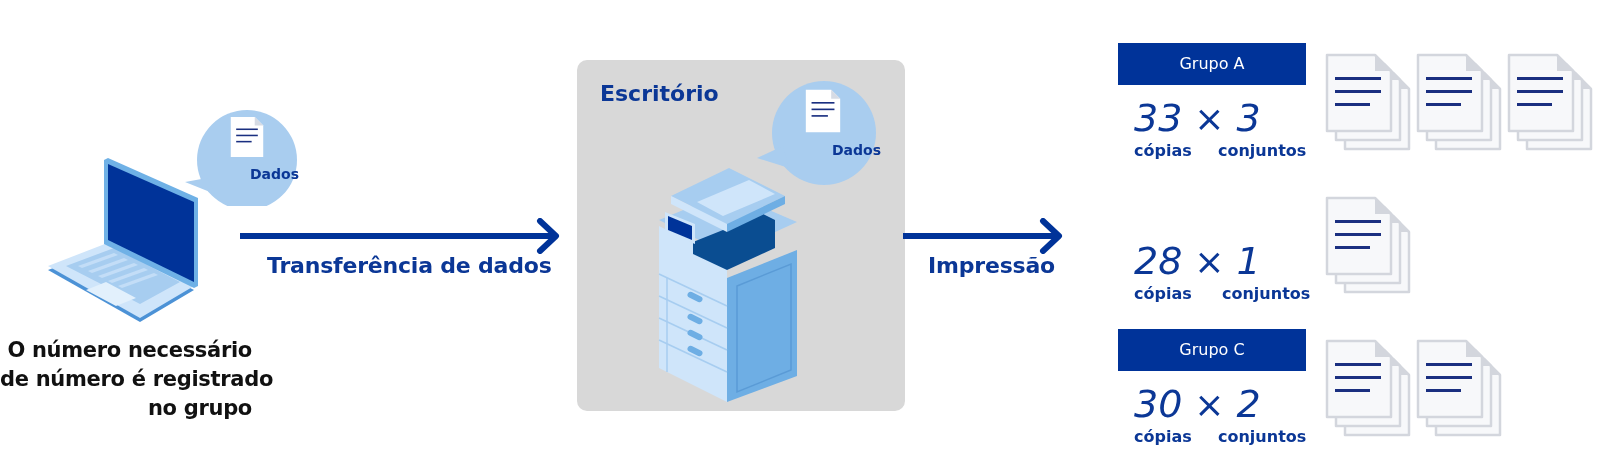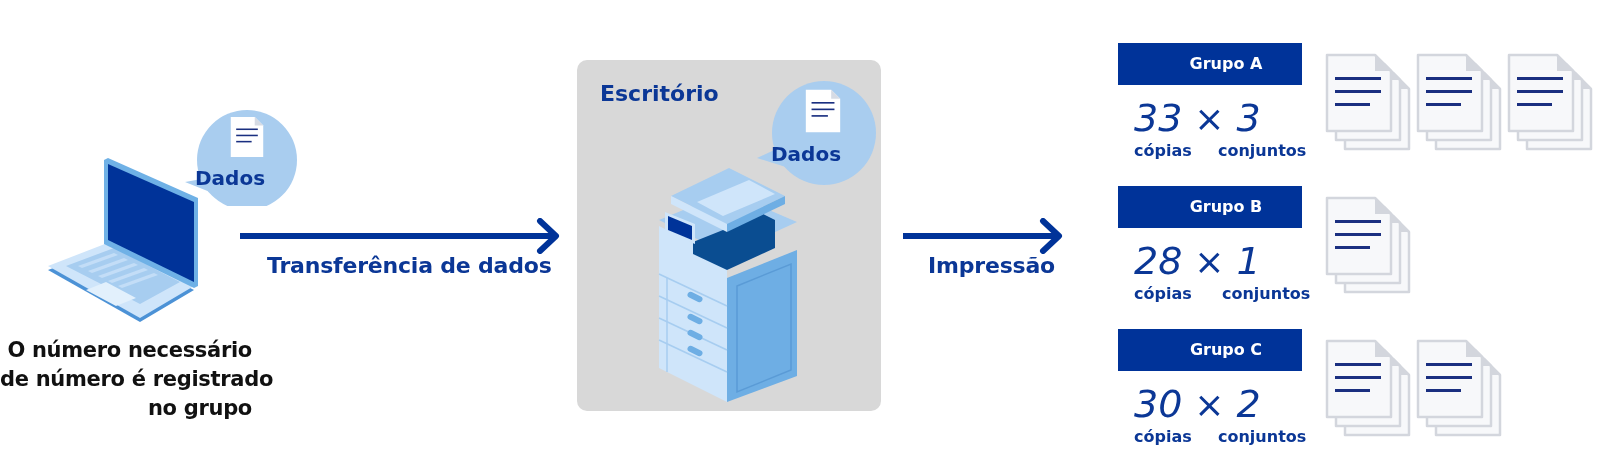--- a/index.html
+++ b/index.html
@@ -4,26 +4,26 @@
 <style>
   html, body { margin: 0; padding: 0; background: #ffffff; }
   body { width: 1624px; height: 472px; position: relative; overflow: hidden;
          font-family: "DejaVu Sans", "Liberation Sans", sans-serif; }
   .abs { position: absolute; }
   .caption { position: absolute; left: 0; top: 336px; width: 252px; text-align: right;
              font-size: 21px; line-height: 29px; color: #111111; font-weight: 600; letter-spacing: -0.3px; }
   .caption span { display: block; white-space: nowrap; }
   .arrow-label { position: absolute; font-size: 22px; font-weight: 600; color: #0b3796; white-space: nowrap; letter-spacing: -0.2px; }
   .office-box { position: absolute; left: 577px; top: 60px; width: 304px; height: 351px;
-                background: #d8d8d8; border-radius: 10px; }
+                background: #d8d8d8; border-radius: 10px; padding-left: 24px; }
   .office-title { position: absolute; left: 23px; top: 21px; font-size: 22px; font-weight: 600; color: #0b3796; }
-  .bubble-label { position: absolute; width: 100%; text-align: left; font-size: 20px; font-weight: 700; color: #0b3796; }
+  .bubble-label { position: absolute; width: 100%; text-align: right; font-size: 14px; font-weight: 700; color: #0b3796; }
   .group { position: absolute; left: 1118px; width: 470px; height: 120px; }
-  .group-header { position: absolute; left: 0; top: 0; width: 152px; height: 42px; background: #003399;
-                  color: #ffffff; font-size: 16px; font-weight: 700; text-align: center; line-height: 42px; padding-left: 32px; }
+  .group-header { position: absolute; left: 0; top: 0; width: 188px; height: 42px; background: #003399;
+                  color: #ffffff; font-size: 16px; font-weight: 400; text-align: center; line-height: 42px; }
   .group-count { position: absolute; left: 16px; top: 53px; font-size: 38px; color: #0b3796; font-weight: 500; white-space: nowrap; letter-spacing: 0px; font-style: italic; }
   .group-count .times { font-size: 36px; margin: 0 12px; font-weight: 300; }
   .unit { position: absolute; top: 98px; font-size: 16px; font-weight: 700; color: #0b3796; white-space: nowrap; }
   .stacks { position: absolute; left: 207px; top: 10px; height: 100px; }
   .stack { position: absolute; top: 0; width: 86px; height: 98px; }
 </style>
 </head>
 <body>
 
 <svg width="0" height="0" style="position:absolute">
@@ -181,21 +181,20 @@
           <use href="#doc-sheet"></use>
         </svg>
       <svg class="abs" style="left:0;top:0" width="68" height="80">
           <use href="#doc-front"></use>
         </svg>
     </div>
   </div>
 </div>
 
 <div class="group" style="top:186px;">
-  <div class="group-header">Grupo B</div>
   <div class="group-count"><span>28</span><span class="times">×</span><span>1</span></div>
   <div class="unit" style="left:16px;">cópias</div>
   <div class="unit" style="left:104px;">conjuntos</div>
   <div class="stacks">
     <div class="stack" style="left:0;">
       <svg class="abs" style="left:18px;top:18px" width="68" height="80">
           <use href="#doc-sheet"></use>
         </svg>
       <svg class="abs" style="left:9px;top:9px" width="68" height="80">
           <use href="#doc-sheet"></use>

